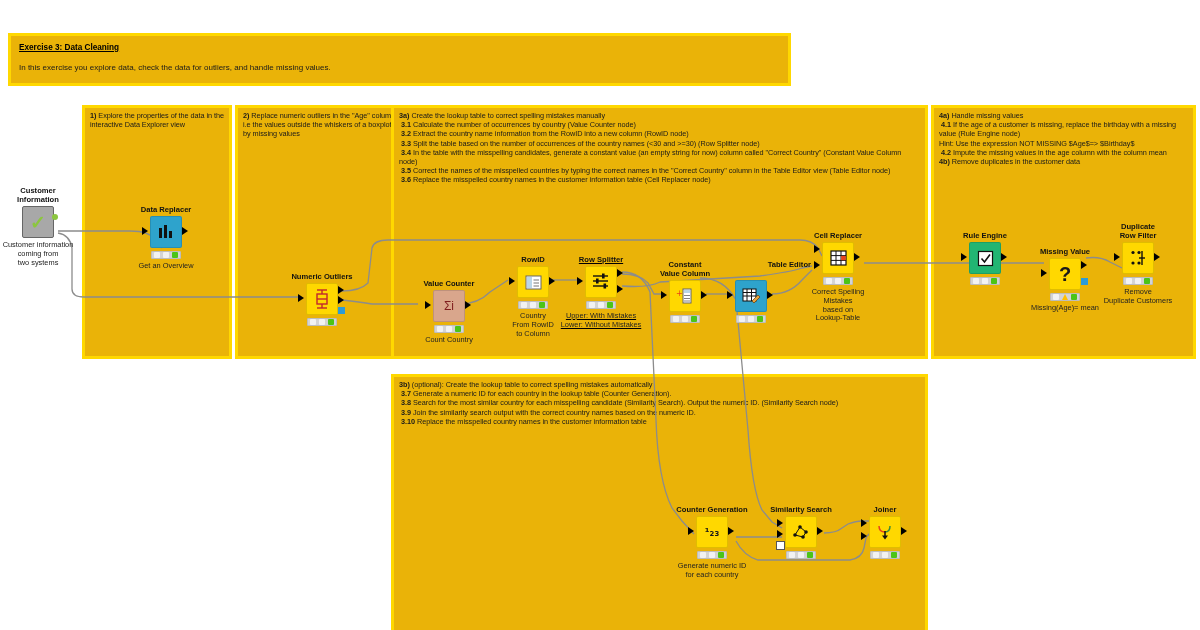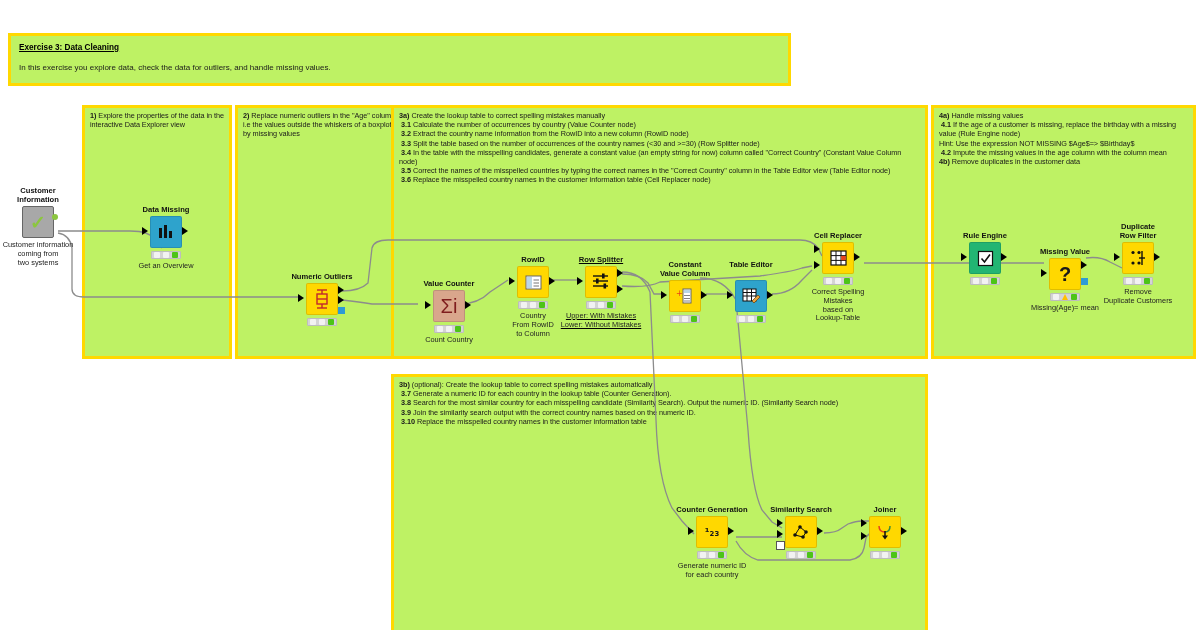--- a/index.html
+++ b/index.html
@@ -9,21 +9,21 @@
     font-family:"Liberation Sans", sans-serif;
     overflow:hidden;
     position:relative;
   }
   #canvas{position:absolute;left:0;top:0;width:1200px;height:630px;}
 
   
   .annot{
     position:absolute;
     border:3px solid #FFD800;
-    background:#bef264;
+    background:#eab308;
     box-sizing:border-box;
   }
   .annot .txt{
     position:absolute;
     left:5px;right:4px;top:3px;
     font-size:7.3px;
     line-height:9.2px;
     color:#1a1a1a;
     letter-spacing:-0.05px;
   }
@@ -100,21 +100,21 @@
   .status i.warn:after{
     content:"";position:absolute;left:0;top:0;
     width:0;height:0;border-left:3px solid transparent;border-right:3px solid transparent;
     border-bottom:6px solid #FFC000;
   }
   .sub{
     font-size:7.4px;color:#222;line-height:8.8px;
     margin-top:3px;white-space:pre-line;
   }
   .glyph-q{font-size:20px;color:#1a1a1a;font-weight:bold;line-height:1;}
-  .glyph-sig{font-size:20px;color:#7f1d1d;font-family:Liberation Sans, sans-serif;}
+  .glyph-sig{font-size:12px;color:#7f1d1d;font-family:Liberation Sans, sans-serif;}
   .glyph-123{font-size:11px;color:#1a1a1a;font-weight:bold;font-family:"DejaVu Sans",sans-serif;}
 </style>
 </head>
 <body>
 
 <div id="canvas">
 
   <div class="annot" id="ex-box">
     <div id="ex-title">Exercise 3: Data Cleaning</div>
     <div id="ex-desc">In this exercise you explore data, check the data for outliers, and handle missing values.</div>
@@ -185,21 +185,21 @@
         <span style="font-size:19px;color:#8CC63F;font-weight:bold;line-height:1;">✓</span>
       </div>
       <span class="psq" style="left:30px;top:8px;width:6px;height:6px;background:#8CC63F;border-radius:50%;"></span>
     </div>
     <div class="sub">Customer information
 coming from
 two systems</div>
   </div>
 
   <div class="node" style="left:166px;top:205px;">
-    <div class="title">Data Missing</div>
+    <div class="title">Data Replacer</div>
     <div class="nodebody">
       <div class="nodebox c-blue">
         <svg width="18" height="16" viewBox="0 0 18 16">
           <rect x="2" y="4" width="3" height="10" fill="#111"></rect>
           <rect x="7" y="1" width="3" height="13" fill="#111"></rect>
           <rect x="12" y="7" width="3" height="7" fill="#111"></rect>
         </svg>
       </div>
       <span class="pin inp" style="top:11px;"></span>
       <span class="pin out" style="top:11px;"></span>
@@ -323,21 +323,21 @@
       <span class="pin out" style="top:11px;"></span>
     </div>
     <div class="status">
         <i></i>
         <i></i>
         <i class="on"></i>
       </div>
     <div class="sub"></div>
   </div>
 
-  <div class="node" style="left:751px;top:260px;">
+  <div class="node" style="left:751px;top:260px;text-align:right;">
     <div class="title">Table Editor</div>
     <div class="nodebody" style="margin-top:11px;">
       <div class="nodebox c-blue">
         <svg width="18" height="17" viewBox="0 0 18 17">
           <rect x="1" y="1" width="13" height="12" fill="#fff" stroke="#111" stroke-width="1"></rect>
           <line x1="1" y1="4.5" x2="14" y2="4.5" stroke="#111" stroke-width="1"></line>
           <line x1="1" y1="8" x2="14" y2="8" stroke="#111" stroke-width="1"></line>
           <line x1="5" y1="1" x2="5" y2="13" stroke="#111" stroke-width="1"></line>
           <line x1="9.5" y1="1" x2="9.5" y2="13" stroke="#111" stroke-width="1"></line>
           <path d="M10,13 l6,-6 l2,2 l-6,6 z" fill="#E8A33D" stroke="#6b4a16" stroke-width="0.8"></path>

